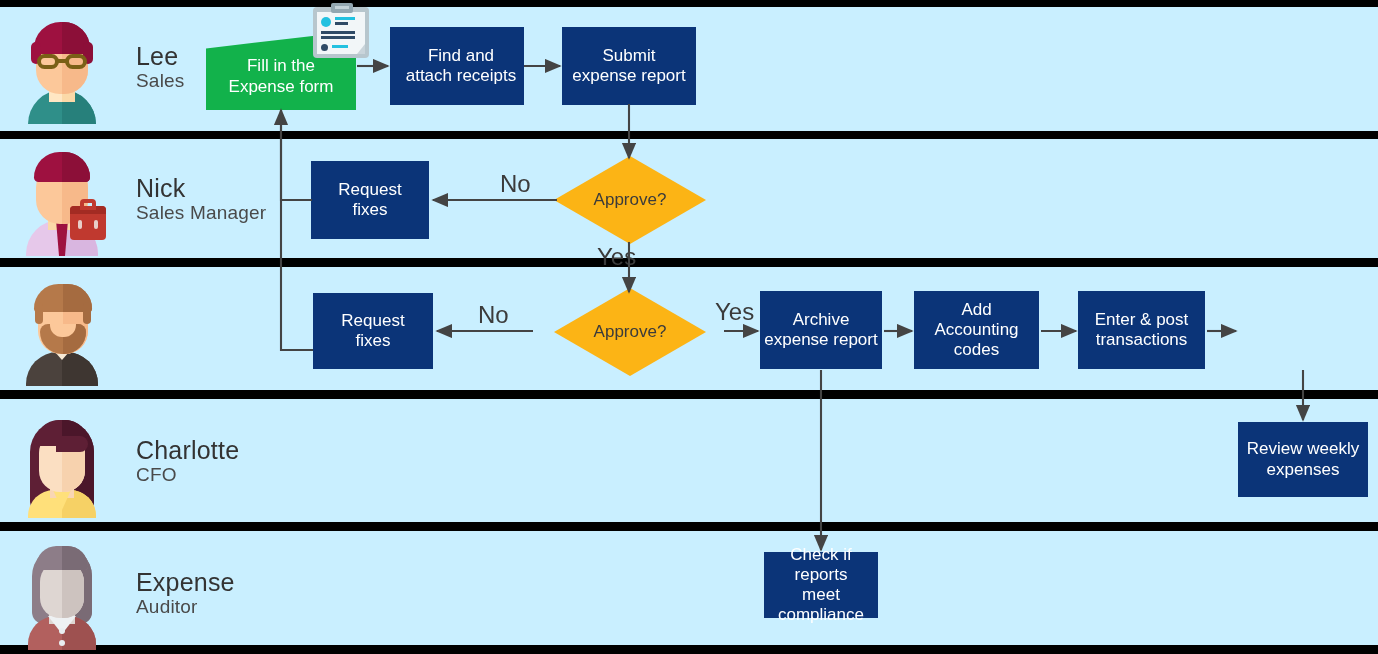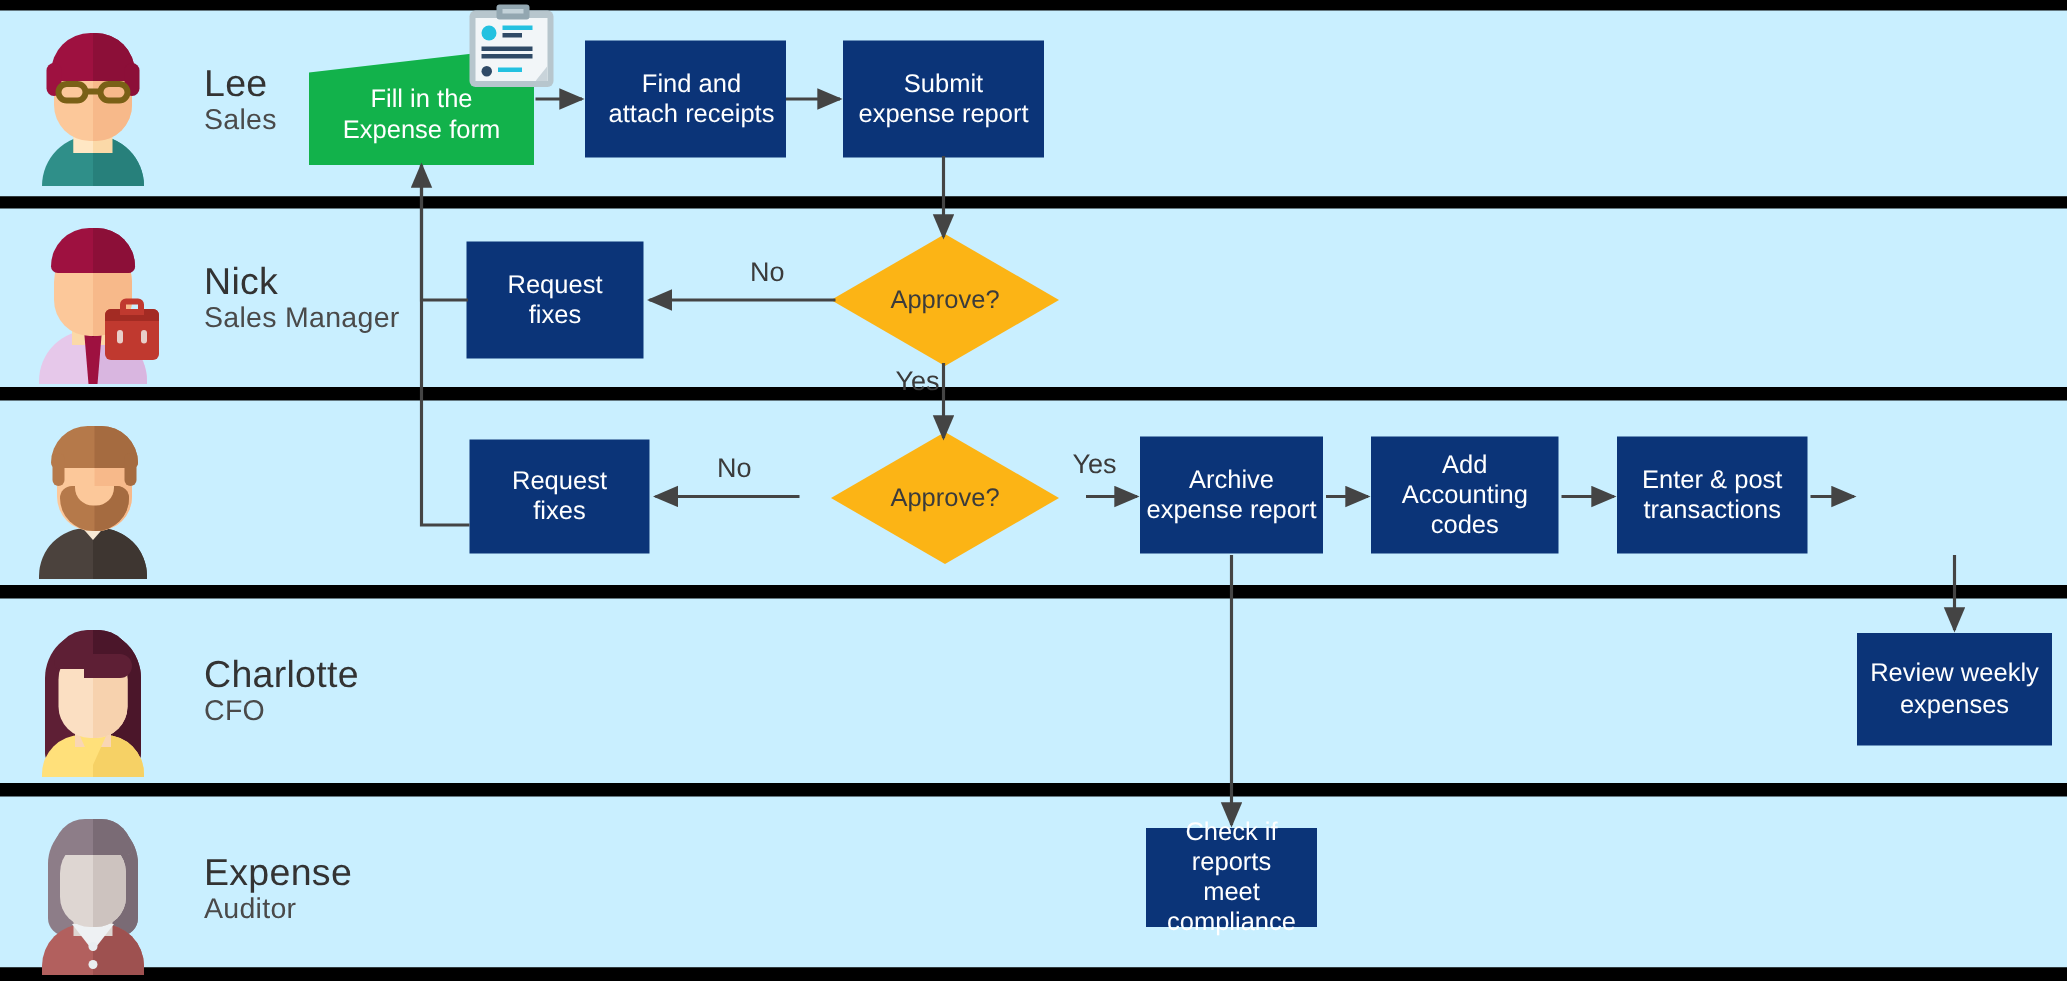--- a/index.html
+++ b/index.html
@@ -46,21 +46,21 @@
   .diamond{position:absolute;}
   .diamond .dshape{
     position:absolute;inset:0;background:#fcb415;
     clip-path:polygon(50% 0%,100% 50%,50% 100%,0% 50%);
   }
   .diamond .dlabel{
     position:absolute;inset:0;display:flex;align-items:center;justify-content:center;
     color:#3b3b3b;font-size:17px;z-index:2;
   }
 
-  .edge-label{position:absolute;color:#3b3b3b;font-size:18px;line-height:1;}
+  .edge-label{position:absolute;color:#3b3b3b;font-size:24px;line-height:1;}
 
   svg.wires{position:absolute;left:0;top:0;width:1378px;height:654px;pointer-events:none;z-index:3;}
   .shape{position:absolute;}
 </style>
 </head>
 <body>
 
 <div id="stage">
 
   <div class="sep" style="top:0px;height:7px;"></div>

